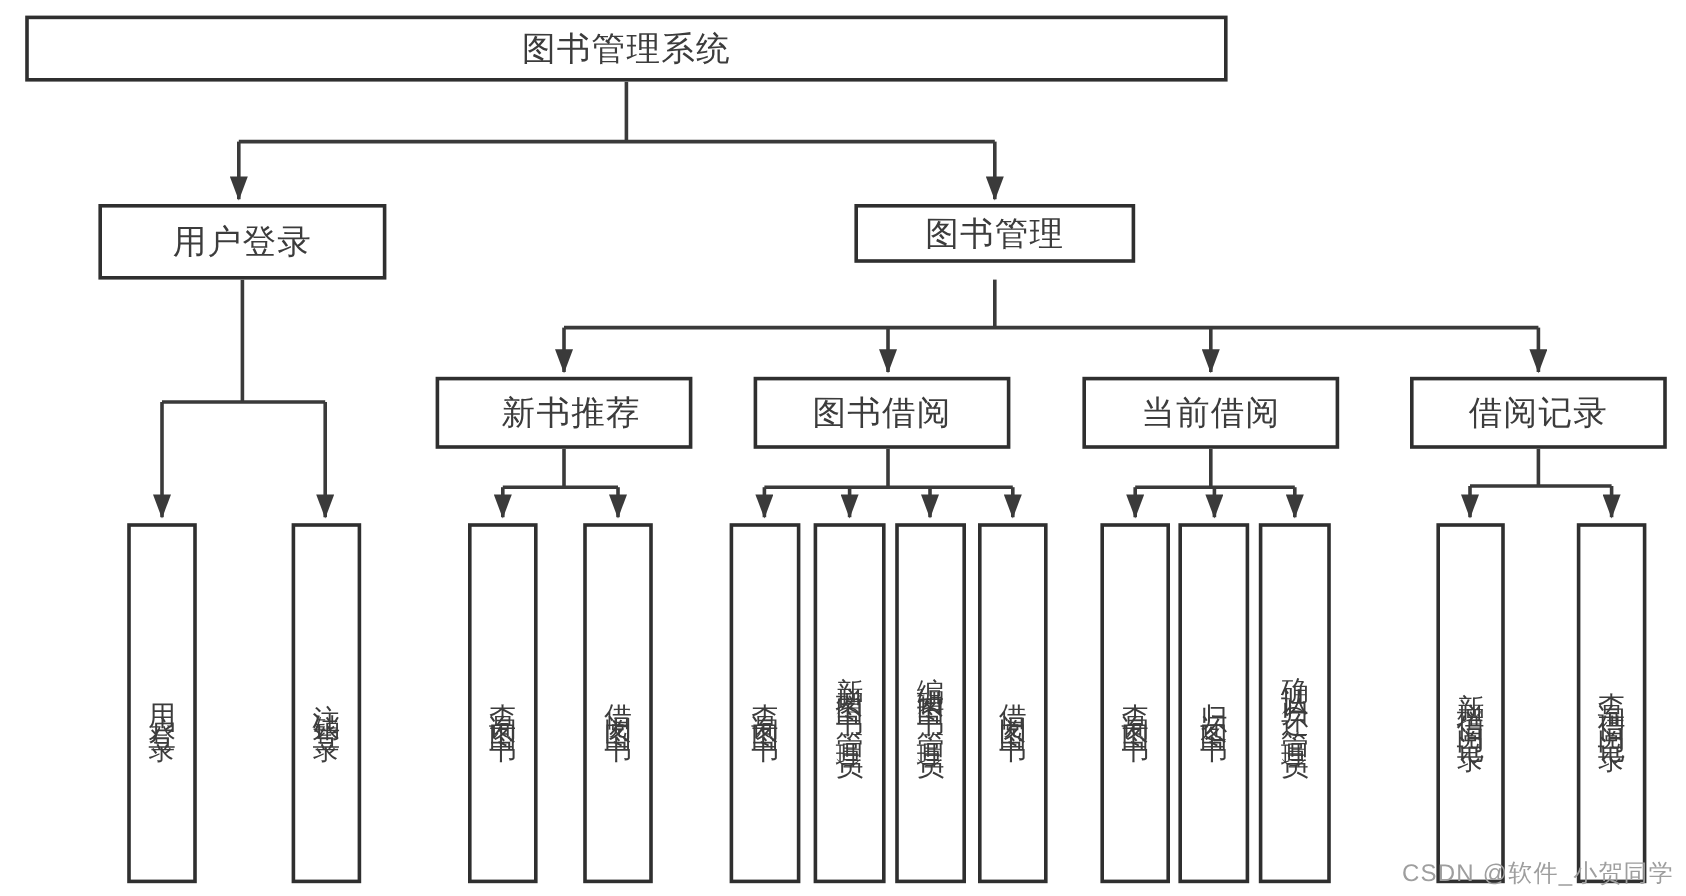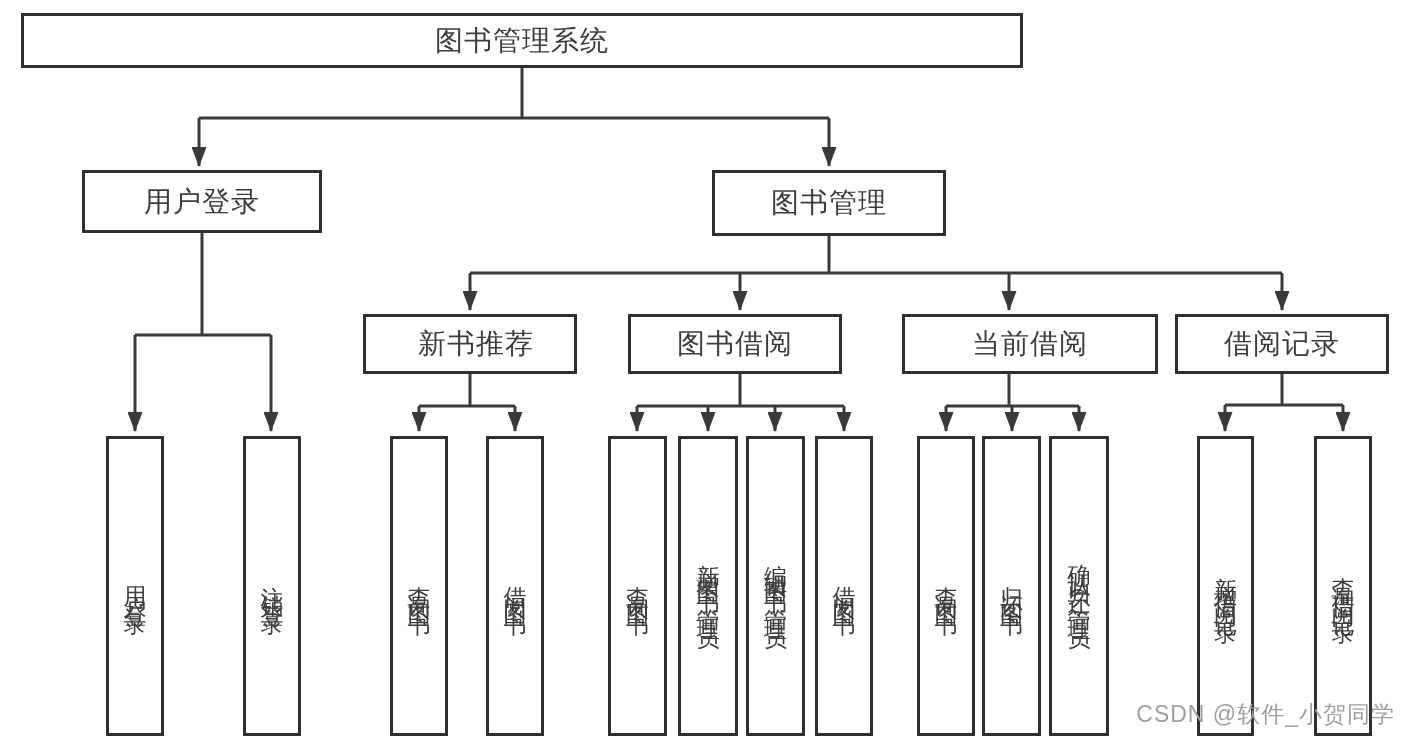--- a/index.html
+++ b/index.html
@@ -43,22 +43,22 @@
   .v-node {
     writing-mode: vertical-rl;
     text-orientation: mixed;
     font-size: 23px;
     letter-spacing: 9px;
     line-height: 1;
   }
   .watermark {
     position: absolute;
     right: 10px;
-    bottom: 17px;
-    font-size: 23px;
+    bottom: 6px;
+    font-size: 20px;
     color: var(--watermark, #9e9e9e);
     z-index: 3;
     white-space: nowrap;
     letter-spacing: 1px;
   }
 </style>
 </head>
 <body>
 
 <div class="stage">
@@ -109,25 +109,25 @@
       <path d="M1282,374 V405"></path>
       <path d="M1225,405 H1343"></path>
       <path d="M1225,405 V431" marker-end="url(#arrow)"></path>
       <path d="M1343,405 V431" marker-end="url(#arrow)"></path>
     </g>
   </svg>
 
   <div class="node h-node" style="left:21px; top:13px; width:1002px; height:55px;">图书管理系统</div>
 
   <div class="node h-node" style="left:82px; top:170px; width:240px; height:63px;">用户登录</div>
-  <div class="node h-node" style="left:712px; top:170px; width:234px; height:66px;">图书管理</div>
+  <div class="node h-node" style="left:712px; top:170px; width:234px; height:49px;">图书管理</div>
 
   <div class="node h-node" style="left:363px; top:314px; width:214px; height:60px;padding-left:12px;">新书推荐</div>
   <div class="node h-node" style="left:628px; top:314px; width:214px; height:60px;">图书借阅</div>
-  <div class="node h-node" style="left:902px; top:314px; width:256px; height:60px;">当前借阅</div>
+  <div class="node h-node" style="left:902px; top:314px; width:214px; height:60px;">当前借阅</div>
   <div class="node h-node" style="left:1175px; top:314px; width:214px; height:60px;">借阅记录</div>
 
   <div class="node v-node" style="left:106px; top:436px; width:58px; height:300px;">用户登录</div>
   <div class="node v-node" style="left:243px; top:436px; width:58px; height:300px;">注销登录</div>
 
   <div class="node v-node" style="left:390px; top:436px; width:58px; height:300px;">查询图书</div>
   <div class="node v-node" style="left:486px; top:436px; width:58px; height:300px;">借阅图书</div>
 
   <div class="node v-node" style="left:608px; top:436px; width:59px; height:300px;">查询图书</div>
   <div class="node v-node" style="left:678px; top:436px; width:60px; height:300px;">新增图书（管理员）</div>

